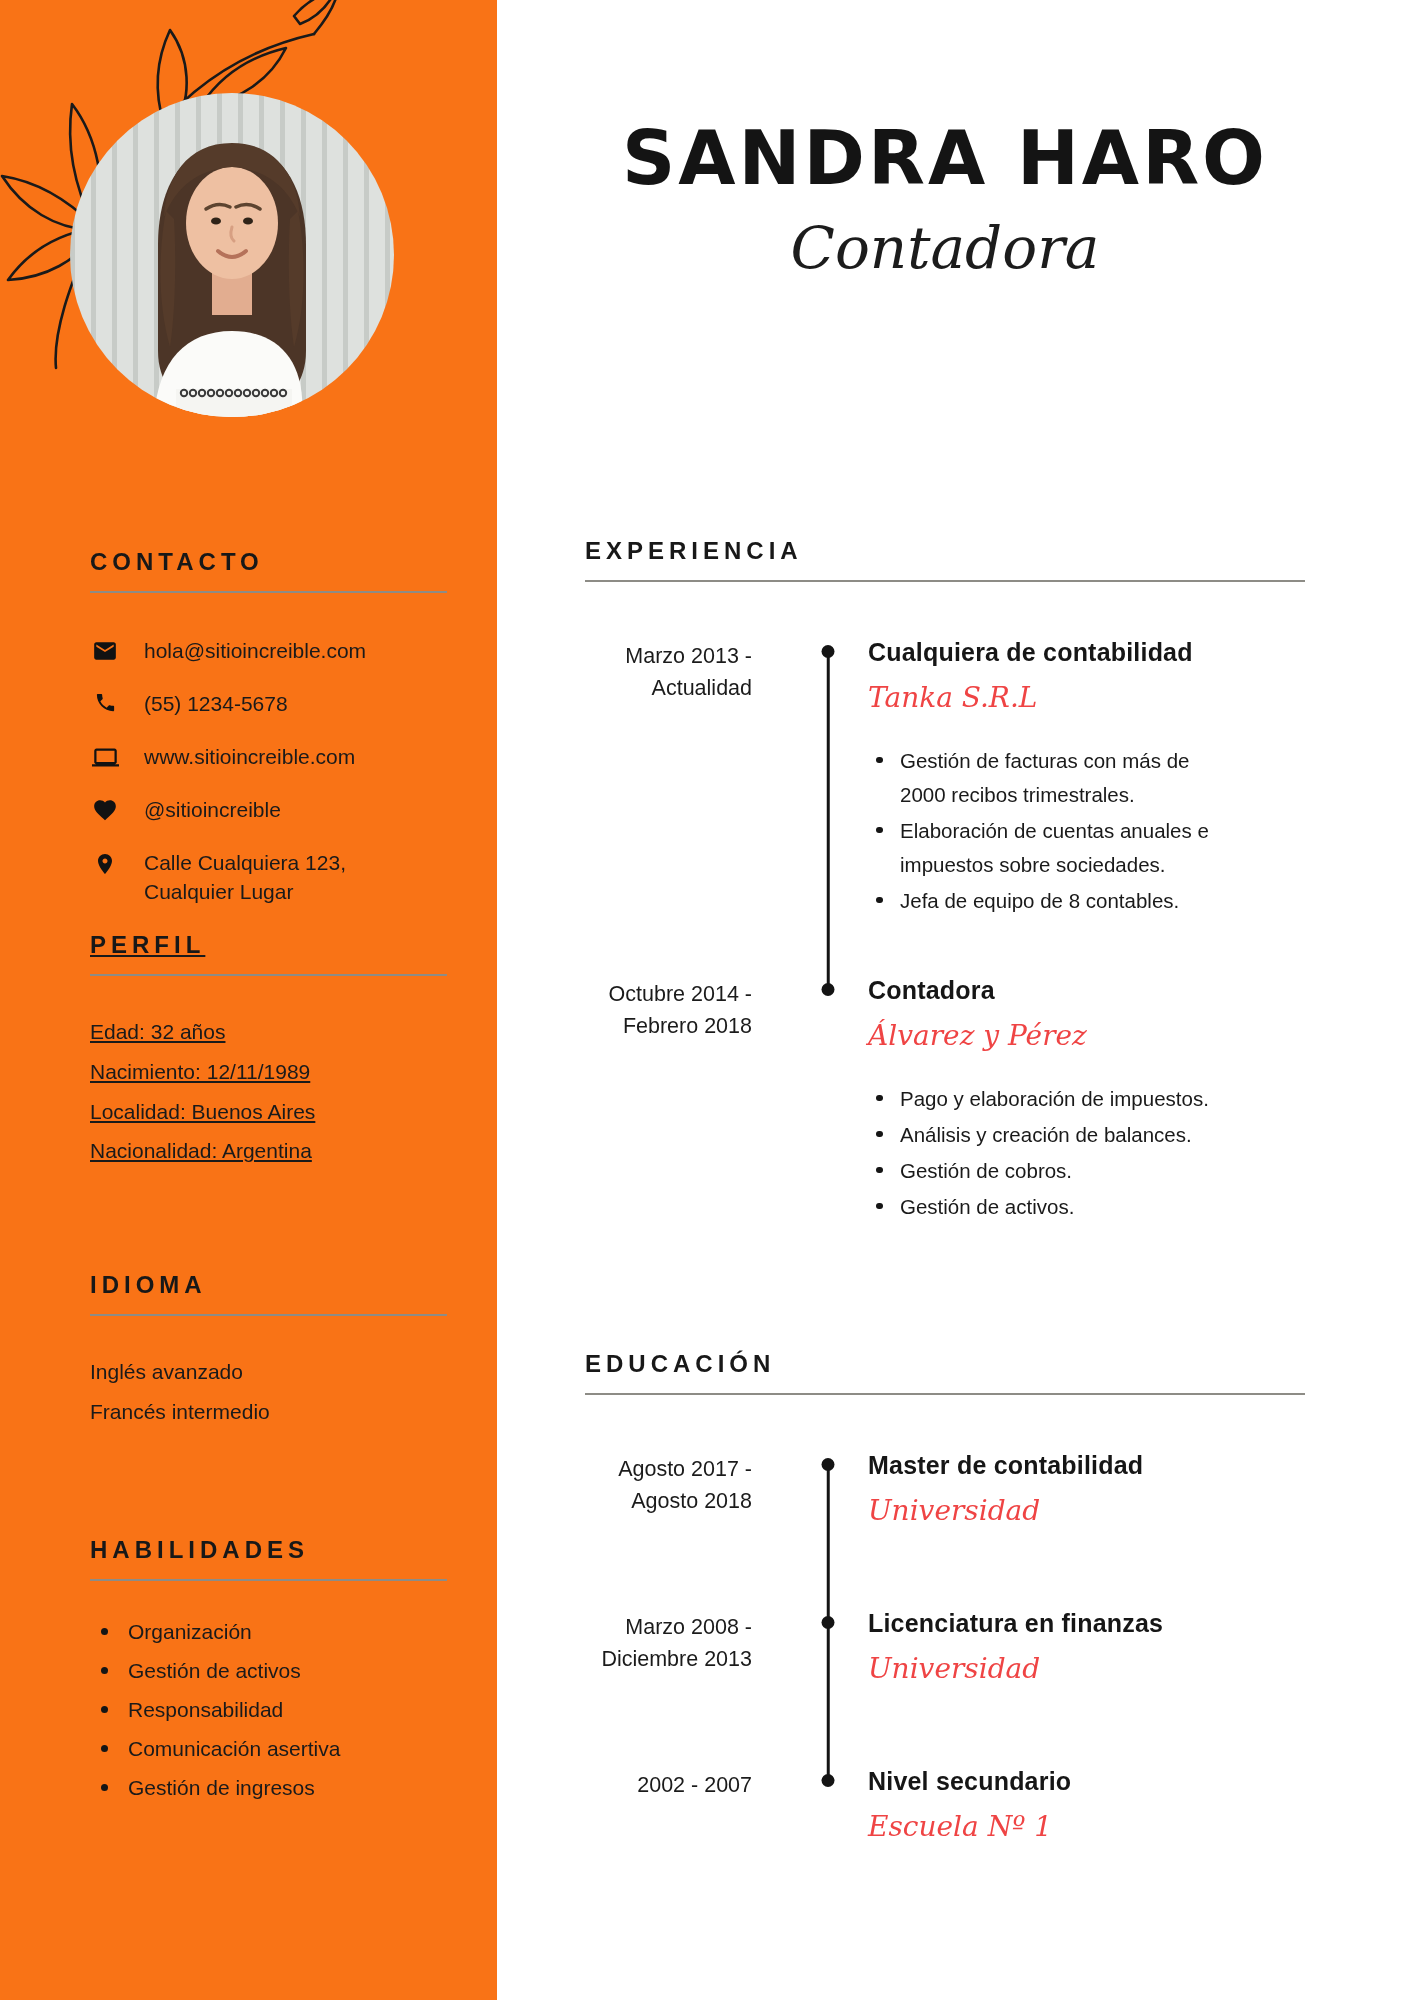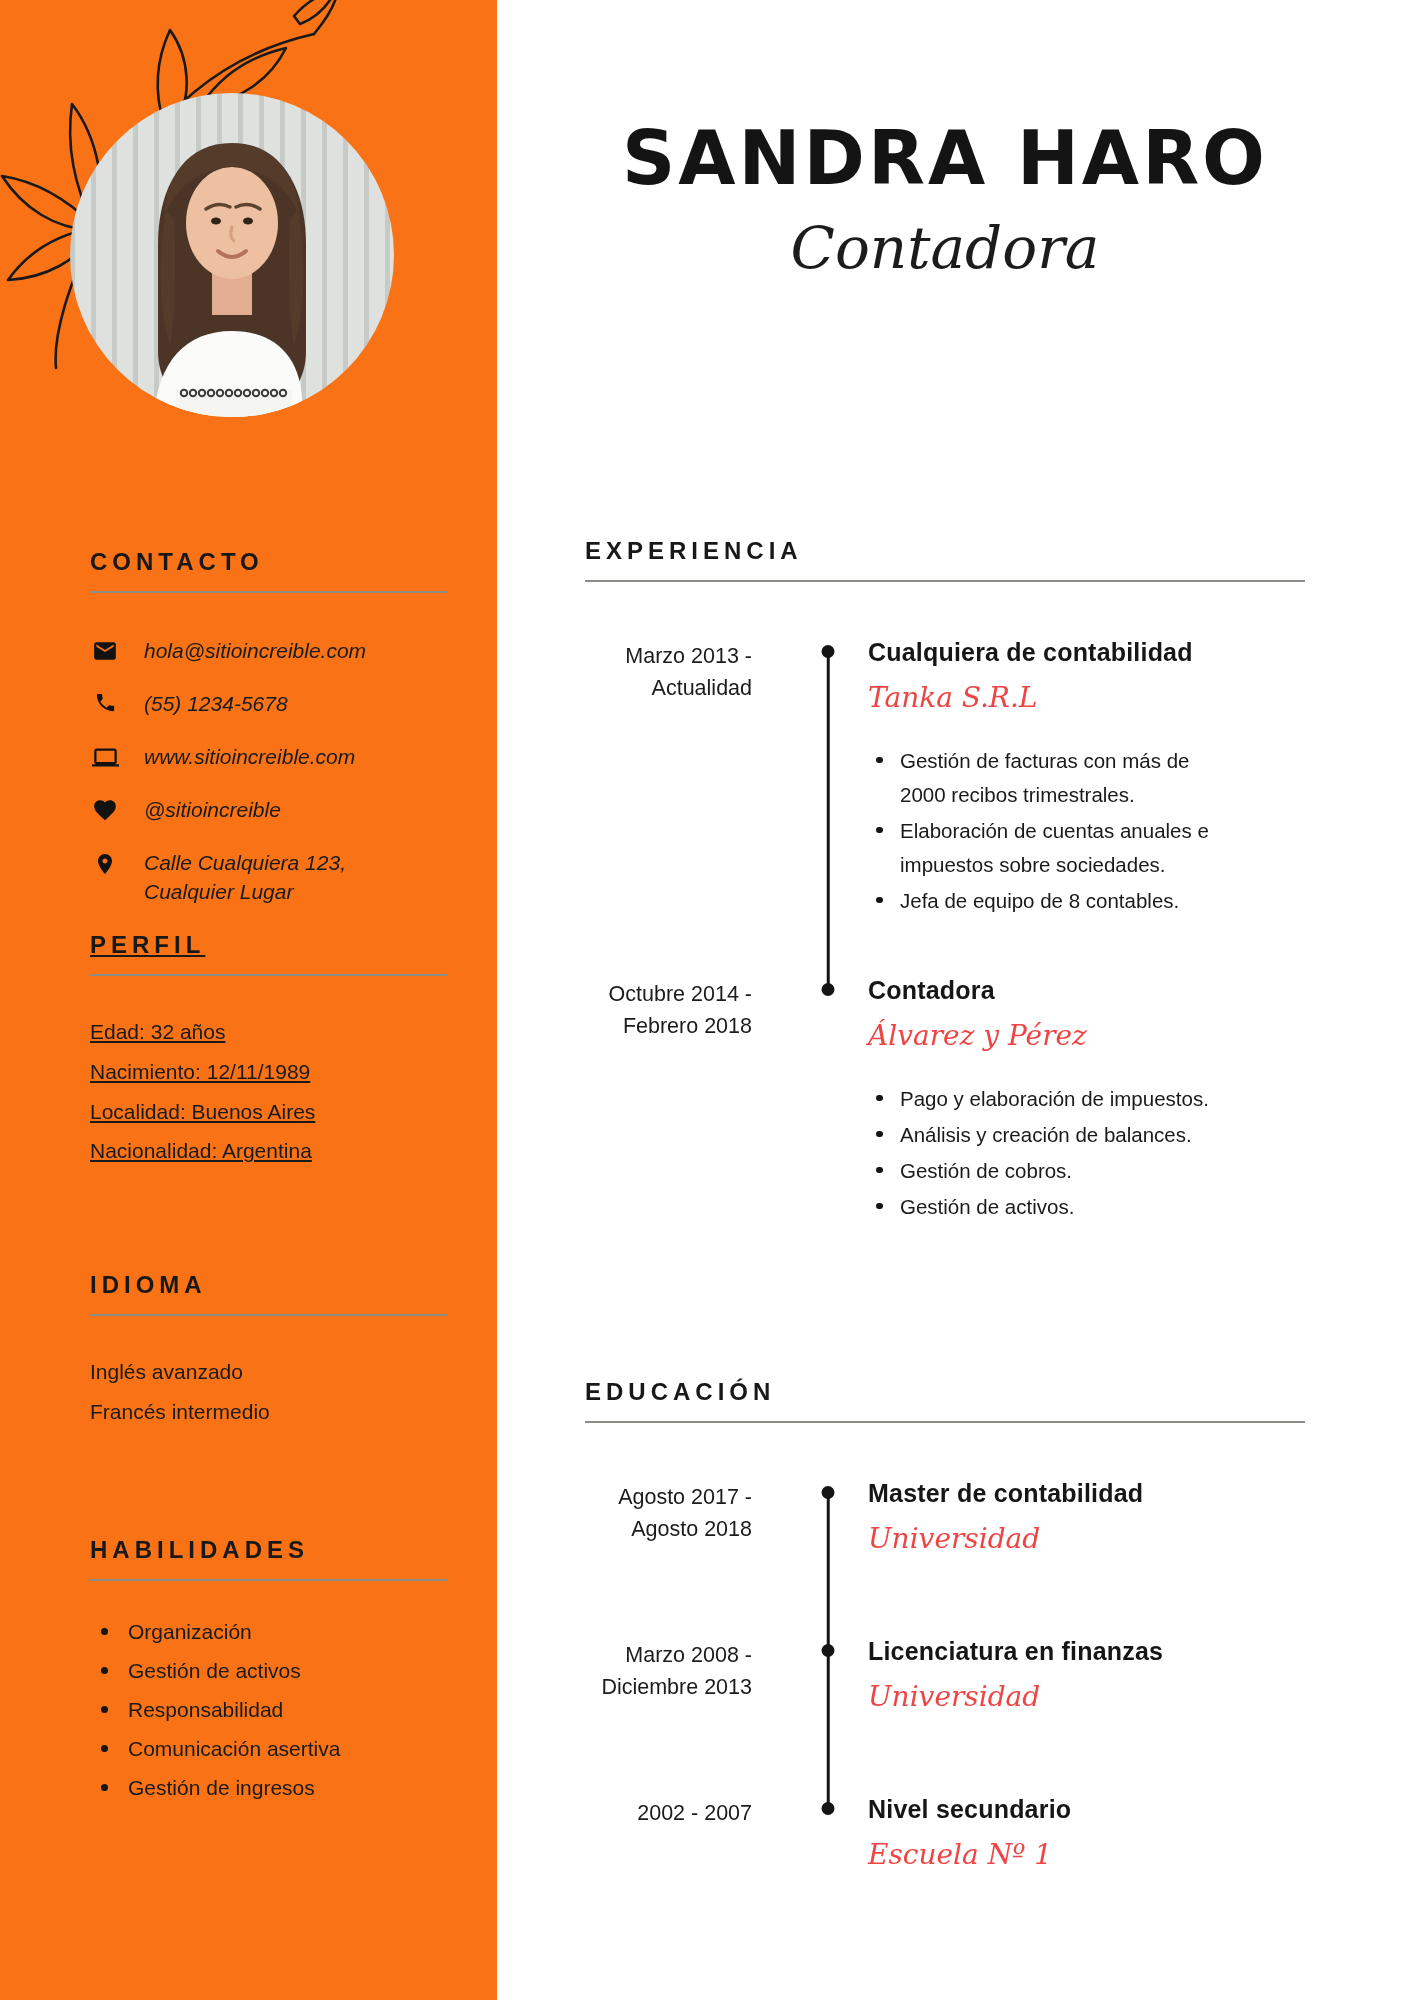--- a/index.html
+++ b/index.html
@@ -13,21 +13,21 @@
   .flower{position:absolute;top:-4px;left:-6px;z-index:0;}
   .photo{
     position:absolute;left:70px;top:93px;width:324px;height:324px;border-radius:50%;
     overflow:hidden;z-index:1;
     background:repeating-linear-gradient(90deg,#c7cbc7 0 5px,#dee1de 5px 21px);
   }
   .photo svg{display:block;}
   .sidebar-content{position:relative;z-index:2;margin-top:548px;padding:0 50px 0 90px;}
   .s-head{font-size:24px;font-weight:800;letter-spacing:5px;margin:0;color:#181818;}
   .rule{height:0;border-bottom:2px solid #8d8c86;margin-top:15px;}
-  .contact-list{list-style:none;margin:44px 0 0;padding:0;font-style:italic;}
+  .contact-list{list-style:none;margin:44px 0 0;padding:0;}
   .c-row{display:flex;gap:24px;align-items:flex-start;margin-bottom:24px;font-size:21px;line-height:1.38;}
   .c-icon{width:30px;flex:0 0 30px;display:flex;justify-content:center;padding-top:1px;}
   .c-icon svg{fill:#121212;}
   .c-line{display:block;}
   .p-list{margin:36px 0 0;}
   .p-item{font-size:21px;line-height:1.9;margin:0;}
   .skills{list-style:none;margin:32px 0 0;padding:0;}
   .skills li{font-size:21px;line-height:1.85;padding-left:38px;position:relative;}
   .skills li::before{
     content:"";position:absolute;left:11px;top:0.72em;width:7px;height:7px;
@@ -43,21 +43,21 @@
   .name{
     font-family:"DejaVu Sans", sans-serif;
     font-size:74px;font-weight:800;letter-spacing:3px;line-height:1.05;margin:0;color:#141414;
   }
   .job-title{
     font-family:"DejaVu Serif", serif;font-style:italic;font-weight:400;
     font-size:58px;margin-top:16px;color:#1c1c1c;
   }
   .m-section{position:relative;}
   .sec-exp{margin-top:255px;}
-  .sec-edu{margin-top:96px;}
+  .sec-edu{margin-top:68px;}
   .m-head{font-size:24px;font-weight:800;letter-spacing:5px;margin:0;color:#181818;}
   .entries{margin-top:56px;}
   .entry{display:grid;grid-template-columns:203px 80px 1fr;}
   .dates{text-align:right;padding-right:36px;font-size:21.5px;line-height:1.5;color:#1b1b1b;padding-top:2px;}
   .d1,.d2{display:block;}
   .tl{position:relative;}
   .dot{
     position:absolute;left:50%;transform:translateX(-50%);top:7px;
     width:13px;height:13px;border-radius:50%;background:#141414;z-index:1;
   }

